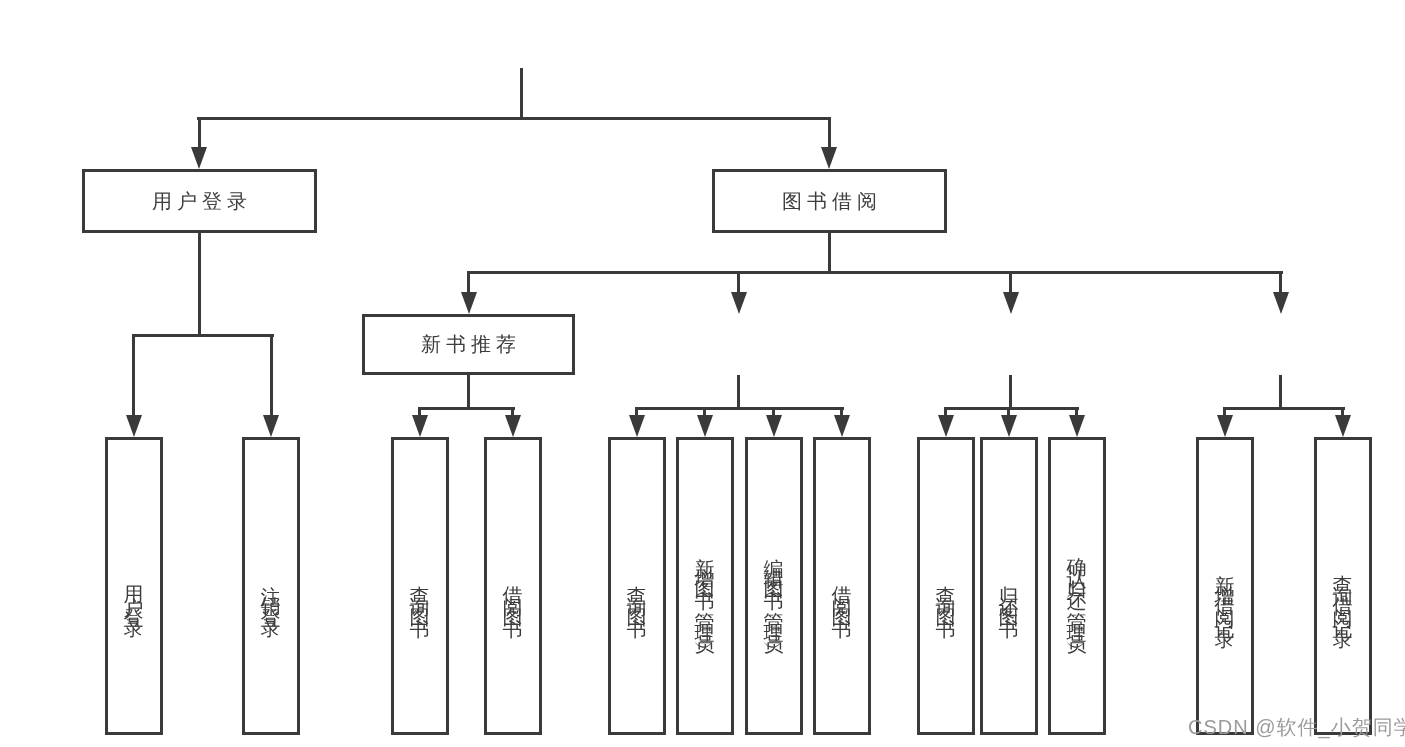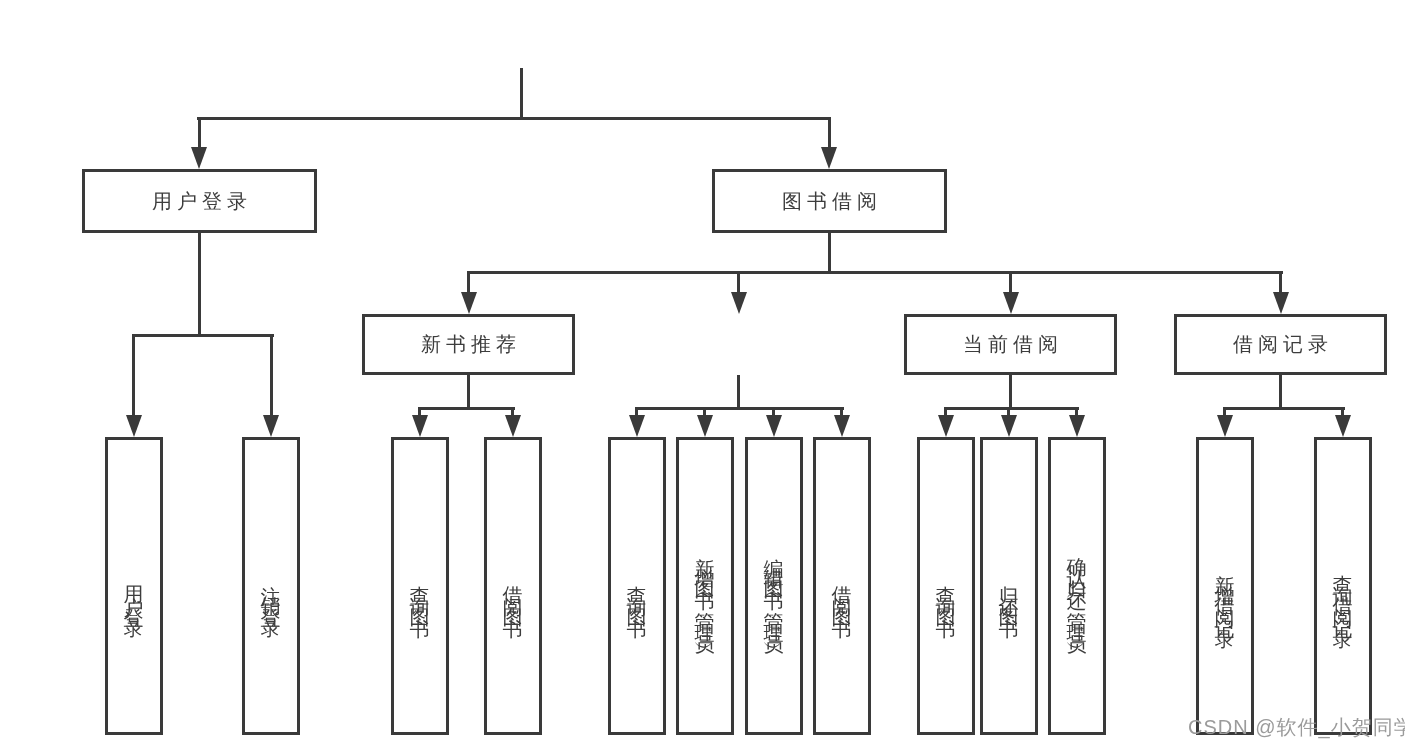--- a/index.html
+++ b/index.html
@@ -92,26 +92,20 @@
     <div class="arrow" style="left:731px; top:292px;"></div>
     <div class="vline" style="left:1009px; top:271px; height:25px;"></div>
     <div class="arrow" style="left:1003px; top:292px;"></div>
     <div class="vline" style="left:1279px; top:271px; height:25px;"></div>
     <div class="arrow" style="left:1273px; top:292px;"></div>
   </div>
 
   <div class="box" style="left:362px; top:314px; width:213px; height:61px;">
     <span class="lbl">新书推荐</span>
   </div>
-  <div class="box" style="left:904px; top:314px; width:213px; height:61px;">
-    <span class="lbl">当前借阅</span>
-  </div>
-  <div class="box" style="left:1174px; top:314px; width:213px; height:61px;">
-    <span class="lbl">借阅记录</span>
-  </div>
 
   <div>
     <div class="vline" style="left:467px; top:375px; height:34px;"></div>
     <div class="hline" style="left:418px; top:407px; width:97px;"></div>
     <div class="vline" style="left:418px; top:407px; height:12px;"></div>
     <div class="arrow" style="left:412px; top:415px;"></div>
     <div class="vline" style="left:511px; top:407px; height:12px;"></div>
     <div class="arrow" style="left:505px; top:415px;"></div>
   </div>
 

